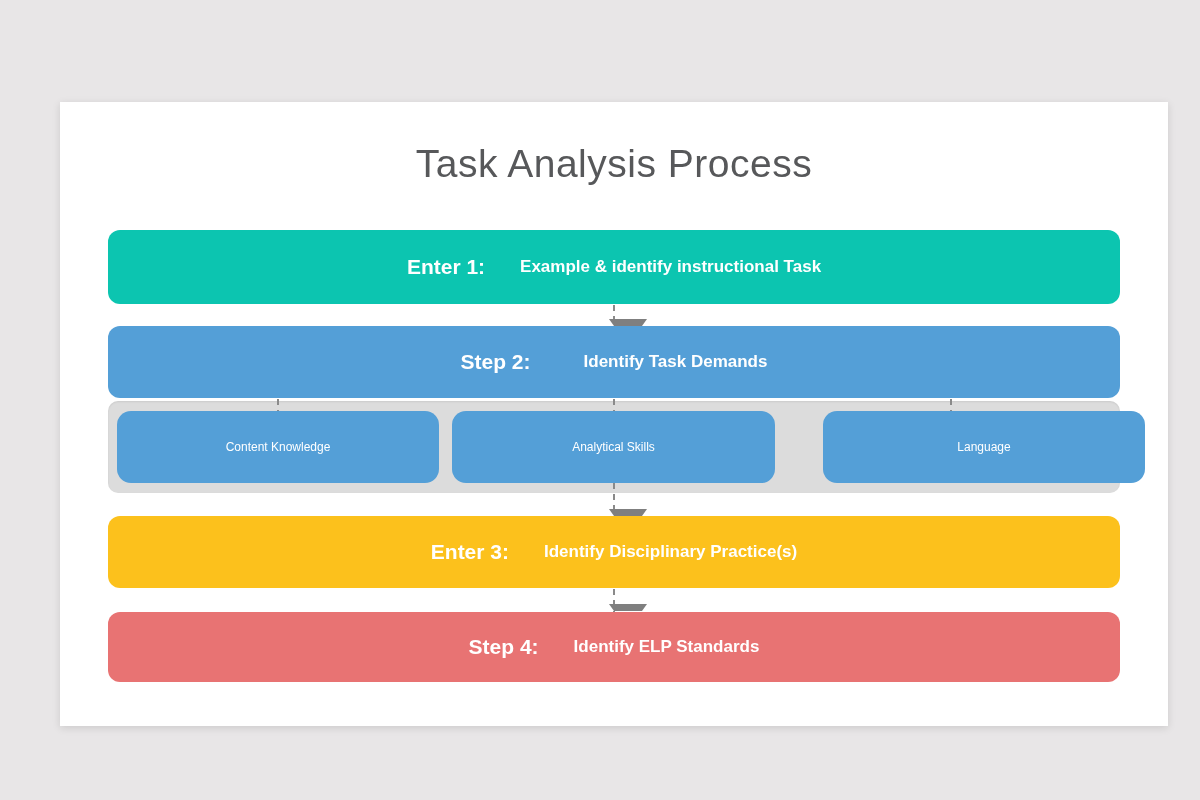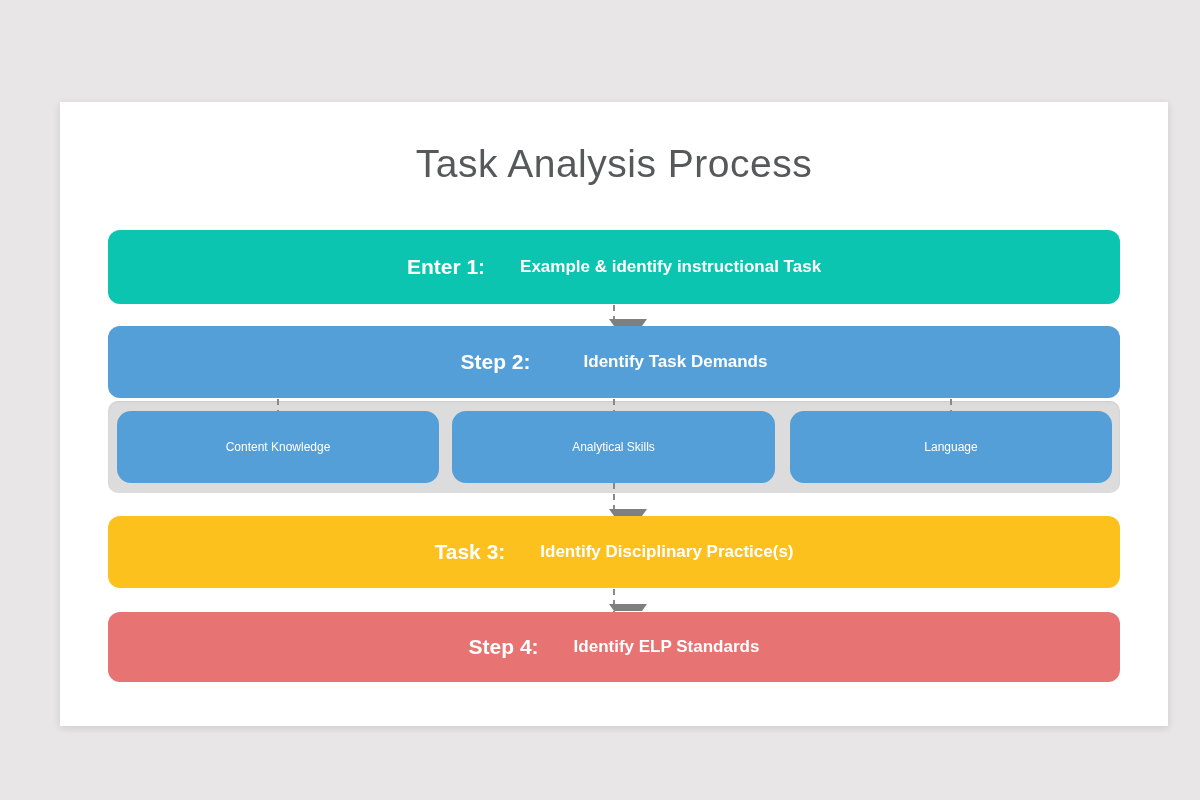--- a/index.html
+++ b/index.html
@@ -70,21 +70,21 @@
     border-radius: 14px;
     display: flex;
     align-items: center;
     justify-content: center;
     color: #ffffff;
     font-size: 12px;
     font-weight: 400;
   }
   #sub-box-0 { left: 57px;  width: 322px; }
   #sub-box-1 { left: 392px; width: 323px; }
-  #sub-box-2 { left: 730px; width: 322px; }
+  #sub-box-2 { left: 763px; width: 322px; }
   .connector {
     position: absolute;
     width: 0;
     border-left: 2px dashed #8a8a8a;
   }
   .arrowhead {
     position: absolute;
     width: 0; height: 0;
     border-left: 5px solid transparent;
     border-right: 5px solid transparent;
@@ -137,21 +137,21 @@
     <span>Analytical Skills</span>
   </div>
   <div class="sub-box" id="sub-box-2" style="background-color: rgb(84, 159, 215);">
     <span>Language</span>
   </div>
 
   <div class="connector" id="conn-3"></div>
   <div class="arrowhead" id="arrow-3"></div>
 
   <div class="step-bar" id="step-3" style="background-color: rgb(252, 193, 28);">
-    <span class="step-label">Task 3:</span>
+    <span class="step-label">Enter 3:</span>
     <span class="step-text">Identify Disciplinary Practice(s)</span>
   </div>
 
   <div class="connector" id="conn-4"></div>
   <div class="arrowhead" id="arrow-4"></div>
 
   <div class="step-bar" id="step-4" style="background-color: rgb(232, 115, 115);">
     <span class="step-label">Step 4:</span>
     <span class="step-text">Identify ELP Standards</span>
   </div>

